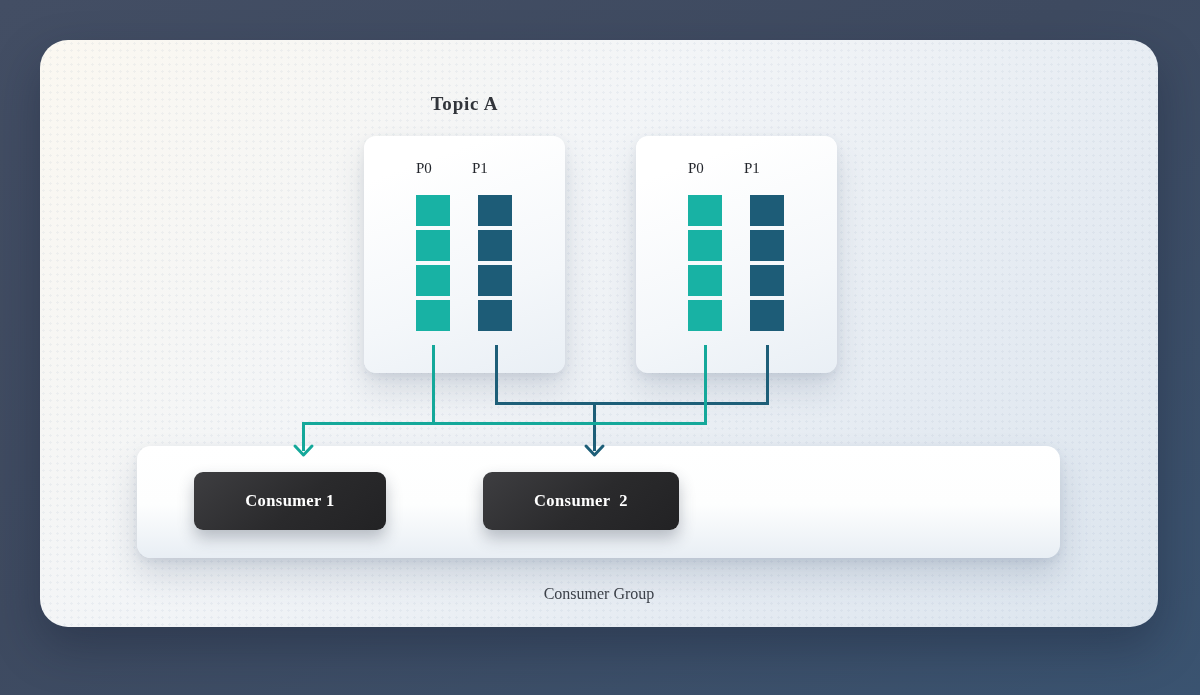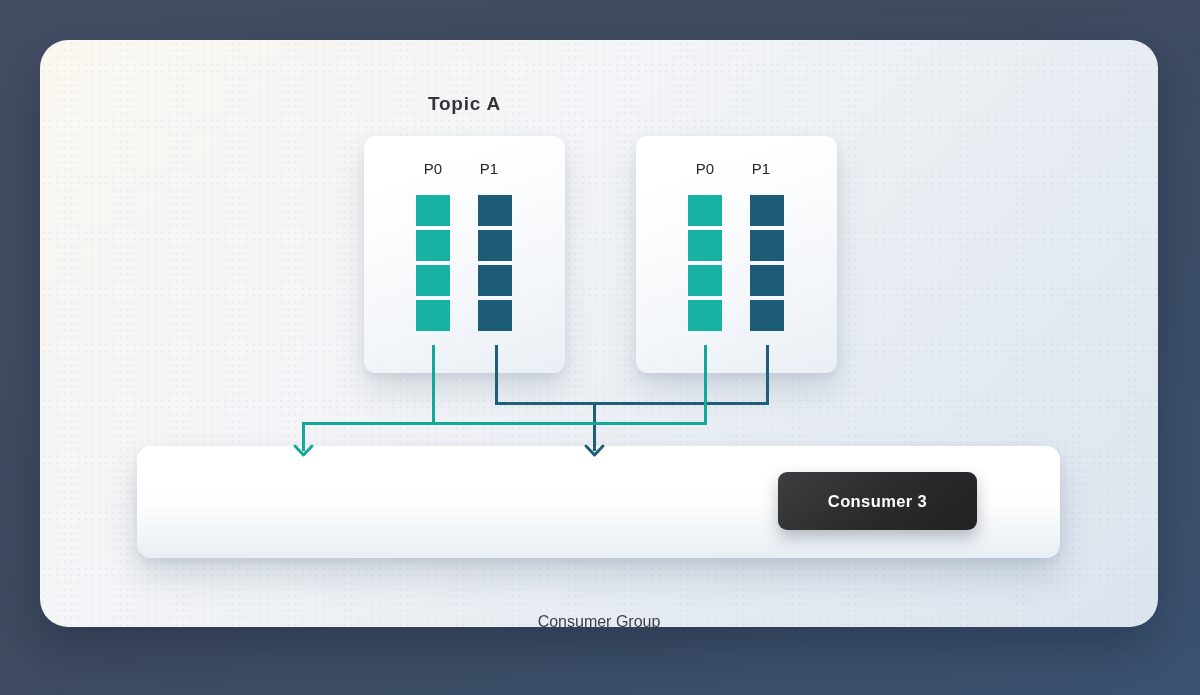--- a/index.html
+++ b/index.html
@@ -2,21 +2,21 @@
 <html><head>
 <meta charset="utf-8">
 <style>
   html, body { margin: 0; padding: 0; }
   body {
     width: 1200px; height: 695px;
     font-family: "Liberation Sans", "DejaVu Sans", sans-serif;
     background: linear-gradient(150deg, #434E64 0%, #3E4A60 45%, #3A5370 100%);
     overflow: hidden;
   }
-  .canvas { position: relative; width: 994px; height: 695px; }
+  .canvas { position: relative; width: 994px; height: 695px; font-family: Liberation Serif, serif; }
 
   .main-card {
     position: absolute; left: 40px; top: 40px; width: 1118px; height: 587px;
     border-radius: 28px;
     background-image:
       radial-gradient(rgba(140,160,185,0.10) 1px, transparent 1.3px),
       linear-gradient(135deg, #FBF8F1 0%, #F3F5F7 38%, #E5EBF2 72%, #DCE5EE 100%);
     background-size: 7px 7px, 100% 100%;
     box-shadow: 0 20px 45px rgba(20,30,50,0.35);
   }
@@ -31,21 +31,21 @@
   .topic-card {
     position: absolute; top: 136px; width: 201px; height: 237px;
     border-radius: 12px;
     background: linear-gradient(160deg, #FFFFFF 15%, #F4F7FA 65%, #E9EFF5 100%);
     box-shadow: 0 18px 30px rgba(70,90,120,0.16), 0 4px 10px rgba(70,90,120,0.10);
   }
   .topic-card.a { left: 364px; }
   .topic-card.b { left: 636px; }
 
   .p-label {
-    position: absolute; top: 24px; width: 34px; text-align: center;
+    position: absolute; top: 24px; width: 34px; 
     font-size: 15px; font-weight: 500; color: #23262C;
   }
   .p-label.p0 { left: 52px; }
   .p-label.p1 { left: 108px; }
 
   .column {
     position: absolute; top: 59px; width: 34px;
     display: flex; flex-direction: column; gap: 4px;
   }
   .column.p0 { left: 52px; }
@@ -72,21 +72,21 @@
     color: #FFFFFF; font-weight: bold; font-size: 16.5px; letter-spacing: 0.4px;
     display: flex; align-items: center; justify-content: center;
     box-shadow: 0 8px 16px rgba(40,50,70,0.30);
     white-space: pre;
   }
   .consumer-btn.c1 { left: 194px; width: 192px; }
   .consumer-btn.c2 { left: 483px; width: 196px; }
   .consumer-btn.c3 { left: 778px; width: 199px; }
 
   .group-label {
-    position: absolute; left: 40px; top: 613px; width: 1118px; text-align: center;
+    position: absolute; left: 40px; top: 585px; width: 1118px; text-align: center;
     font-size: 16px; color: #3C4149;
   }
 </style>
 </head>
 <body>
 
 <div class="canvas">
   <div class="main-card"></div>
 
   <div class="topic-title a">Topic A</div>
@@ -130,16 +130,17 @@
   <svg class="connectors" viewBox="0 0 1200 695">
     <path d="M496.5 345 L496.5 403.5 L767.5 403.5 L767.5 345" fill="none" stroke-width="3" stroke="#1D5E78"></path>
     <path d="M594.5 403.5 L594.5 451" fill="none" stroke-width="3" stroke="#1D5E78"></path>
     <path d="M586 446 L594.5 455 L603 446" fill="none" stroke-width="3" stroke-linecap="round" stroke-linejoin="round" stroke="#1D5E78"></path>
 
     <path d="M433.5 345 L433.5 423.5" fill="none" stroke-width="3" stroke="#14A89A"></path>
     <path d="M705.5 345 L705.5 423.5 L303.5 423.5 L303.5 451" fill="none" stroke-width="3" stroke="#14A89A"></path>
     <path d="M295 446 L303.5 455 L312 446" fill="none" stroke-width="3" stroke-linecap="round" stroke-linejoin="round" stroke="#14A89A"></path>
   </svg>
 
-  <div class="consumer-btn c3">Consumer 3</div>
+  <div class="consumer-btn c1">Consumer 1</div>
+  <div class="consumer-btn c2">Consumer  2</div>
 
   <div class="group-label">Consumer Group</div>
 </div>
 
 </body></html>

